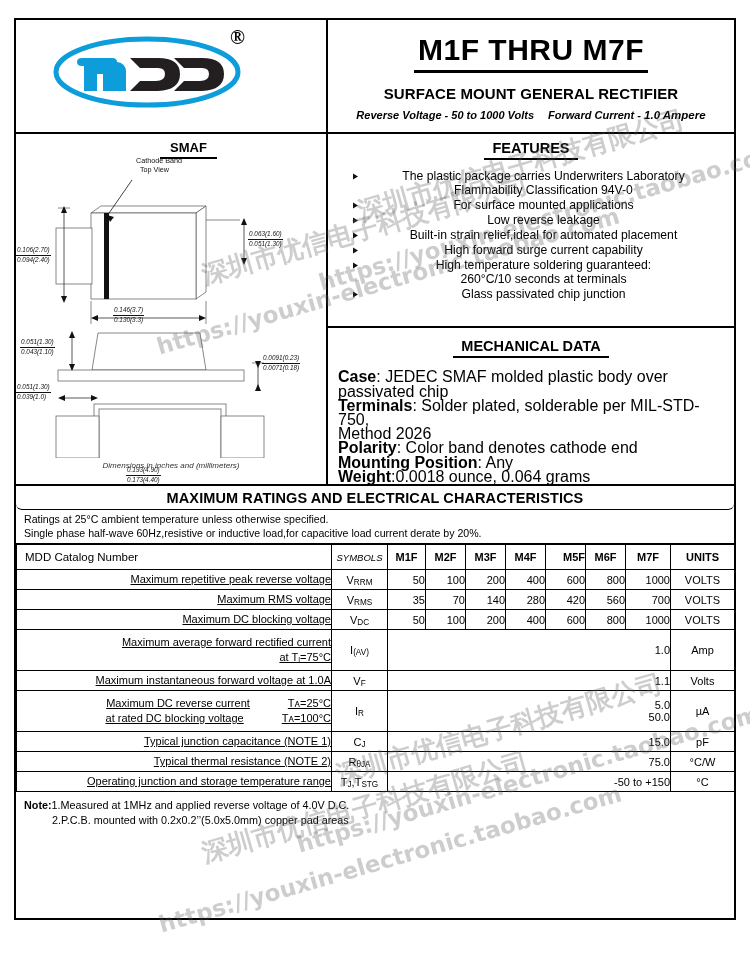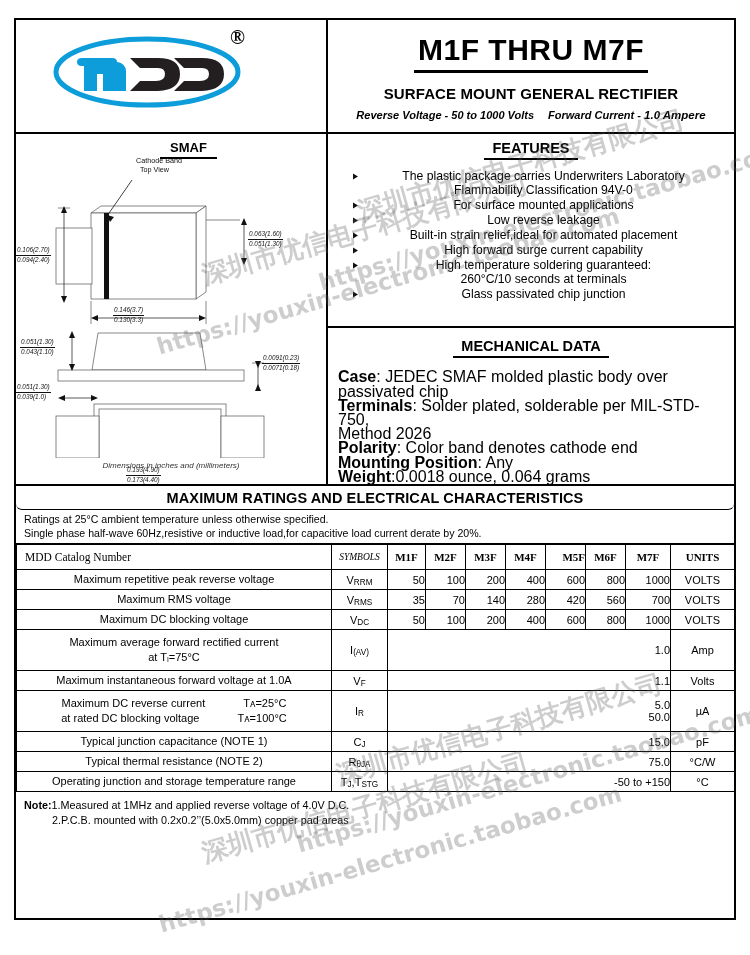--- a/index.html
+++ b/index.html
@@ -44,25 +44,25 @@
   .dim{position:absolute;font-size:6.4px;font-style:italic;color:#111;line-height:8.2px;white-space:nowrap;font-family:"Liberation Sans",sans-serif;}
   .dim .top{border-bottom:.8px solid #111;padding:0 1px 0.4px;display:block;}
   .dim .bot{padding:0 1px;display:block;}
   .lbl{position:absolute;font-size:7.2px;color:#111;line-height:9px;white-space:nowrap;}
 
   
   .rt-title{height:23px;border-bottom:1.5px solid #000;display:flex;align-items:center;justify-content:center;font-size:14.5px;font-weight:bold;letter-spacing:.1px;border-radius:6px;}
   .rt-note{height:34px;border-bottom:1.5px solid #000;padding:3px 0 0 8px;box-sizing:border-box;font-size:10.6px;line-height:13.5px;}
   table.rt{width:100%;border-collapse:collapse;table-layout:fixed;}
   table.rt td{border:1px solid #000;font-size:11px;padding:0;vertical-align:middle;}
-  td.desc{text-align:center;padding-left:8px;font-size:11px;line-height:15px;}
+  td.desc{text-align:right;padding-left:8px;font-size:11px;line-height:15px;text-decoration:underline;}
   td.sym{text-align:center;font-size:10.5px;}
   td.val{text-align:right;font-size:11px;}
   td.units{text-align:center;font-size:11px;}
-  .hdrow td{font-weight:bold;font-size:11.5px;font-family:Liberation Serif, serif;}
+  .hdrow td{font-weight:bold;font-size:11.5px;}
   .hdrow td.symh{font-weight:normal;font-style:italic;font-size:9.5px;}
   .hdrow td.desch{font-weight:normal;font-size:11.5px;text-align:left;padding-left:8px;}
   .sc{font-size:8.2px;position:relative;top:1px;}
   .foot{padding:6px 0 0 8px;font-size:10.8px;line-height:15px;}
   .foot b{font-weight:bold;}
   .foot .ind{padding-left:28px;display:block;}
 
   
   .wm{position:absolute;left:0;top:0;width:750px;height:955px;pointer-events:none;z-index:40;}
   .wm-t{position:absolute;color:rgba(90,90,90,.30);font-weight:bold;white-space:nowrap;font-family:"DejaVu Sans",sans-serif;}

